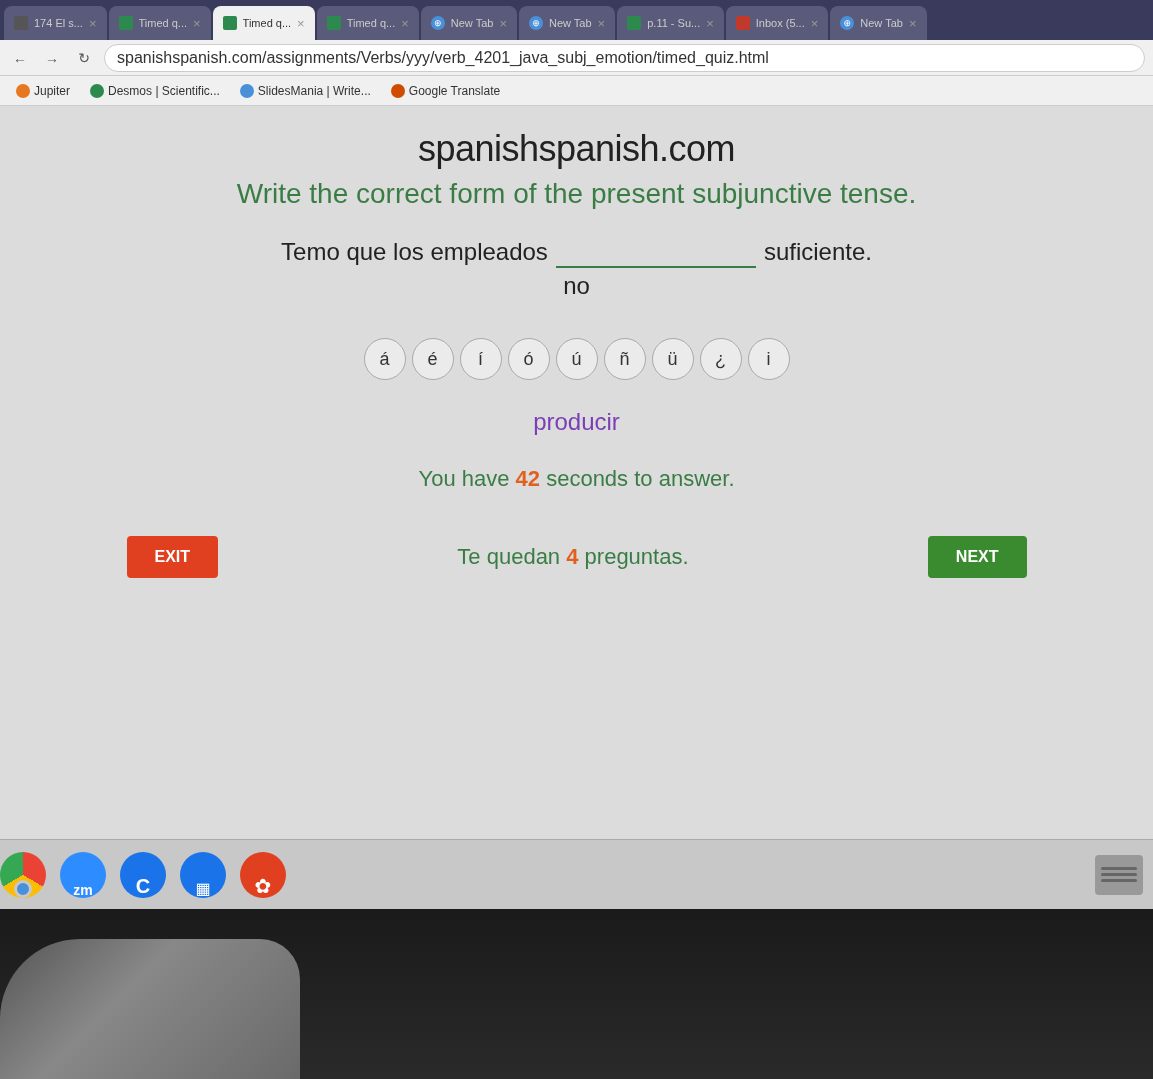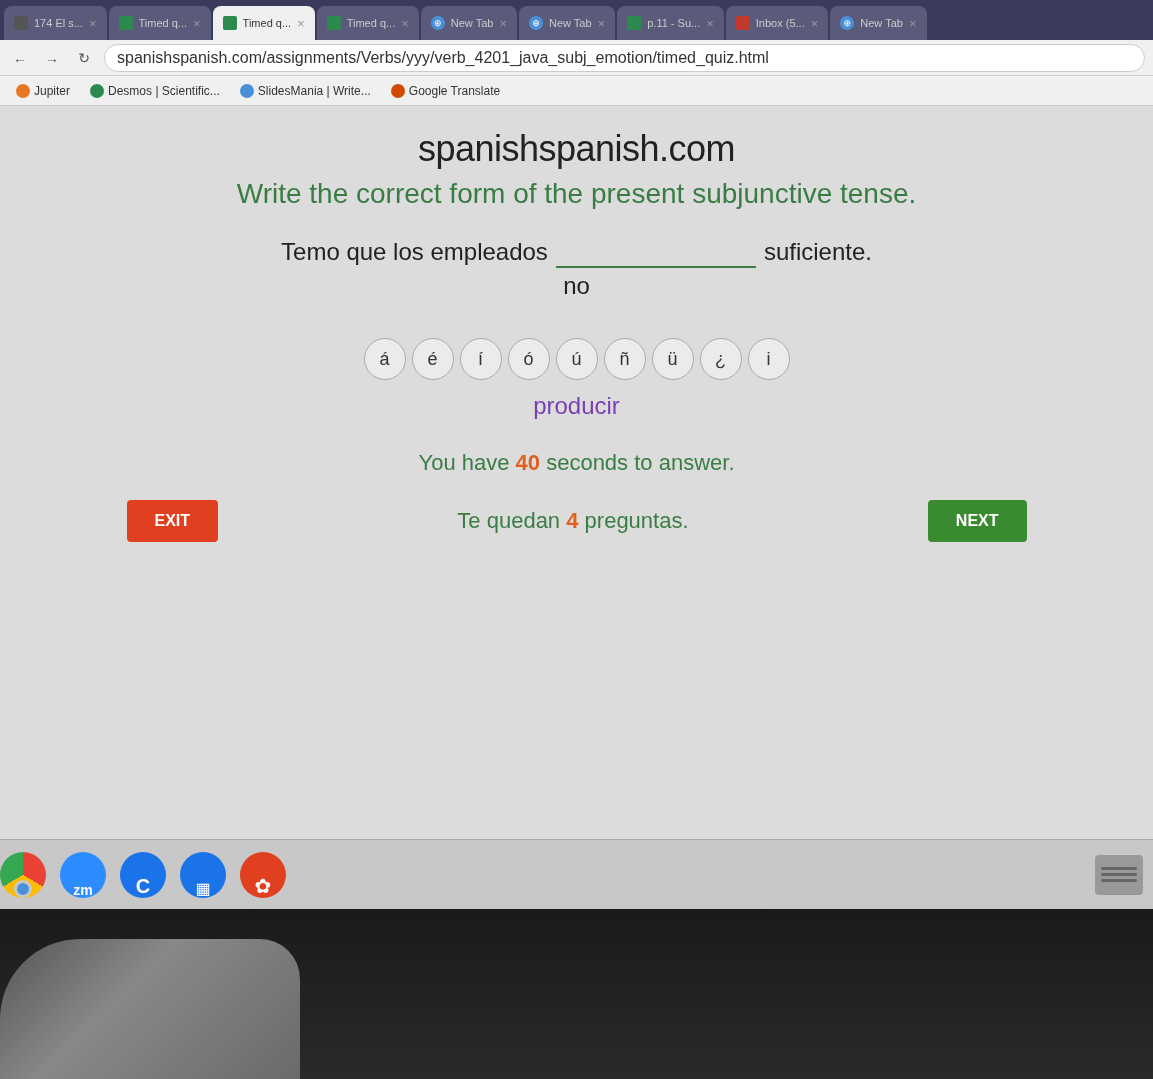--- a/index.html
+++ b/index.html
@@ -156,38 +156,38 @@
       background: #ebebeb;
       font-size: 18px;
       cursor: pointer;
       display: flex; align-items: center; justify-content: center;
       color: #333;
     }
 
     .verb-hint {
       font-size: 24px;
       color: #7b3fb5;
-      margin-top: 0;
+      margin-top: 16px;
       margin-bottom: 30px;
     }
 
     .timer-text {
       font-size: 22px;
       color: #3a7d44;
       margin-bottom: 18px;
       text-align: center;
     }
     .timer-number { color: #e06020; font-weight: bold; }
 
     .bottom-bar {
       display: flex;
       align-items: center;
       justify-content: space-between;
       width: 900px;
-      margin-top: 6px;
+      margin-top: 26px;
     }
 
     .exit-btn {
       background: #e04020;
       color: white;
       border: none;
       padding: 12px 28px;
       font-size: 16px;
       font-weight: bold;
       cursor: pointer;
@@ -362,21 +362,21 @@
       <button class="char-btn">ú</button>
       <button class="char-btn">ñ</button>
       <button class="char-btn">ü</button>
       <button class="char-btn">¿</button>
       <button class="char-btn">i</button>
     </div>
 
     <div class="verb-hint">producir</div>
 
     <div class="timer-text">
-      <span>You have </span><span class="timer-number">40</span><span> seconds to answer.</span>
+      <span>You have </span><span class="timer-number">42</span><span> seconds to answer.</span>
     </div>
 
     <div class="bottom-bar">
       <button class="exit-btn">EXIT</button>
       <div class="questions-left">
         <span>Te quedan </span><span class="questions-number">4</span><span> preguntas.</span>
       </div>
       <button class="next-btn">NEXT</button>
     </div>
 

